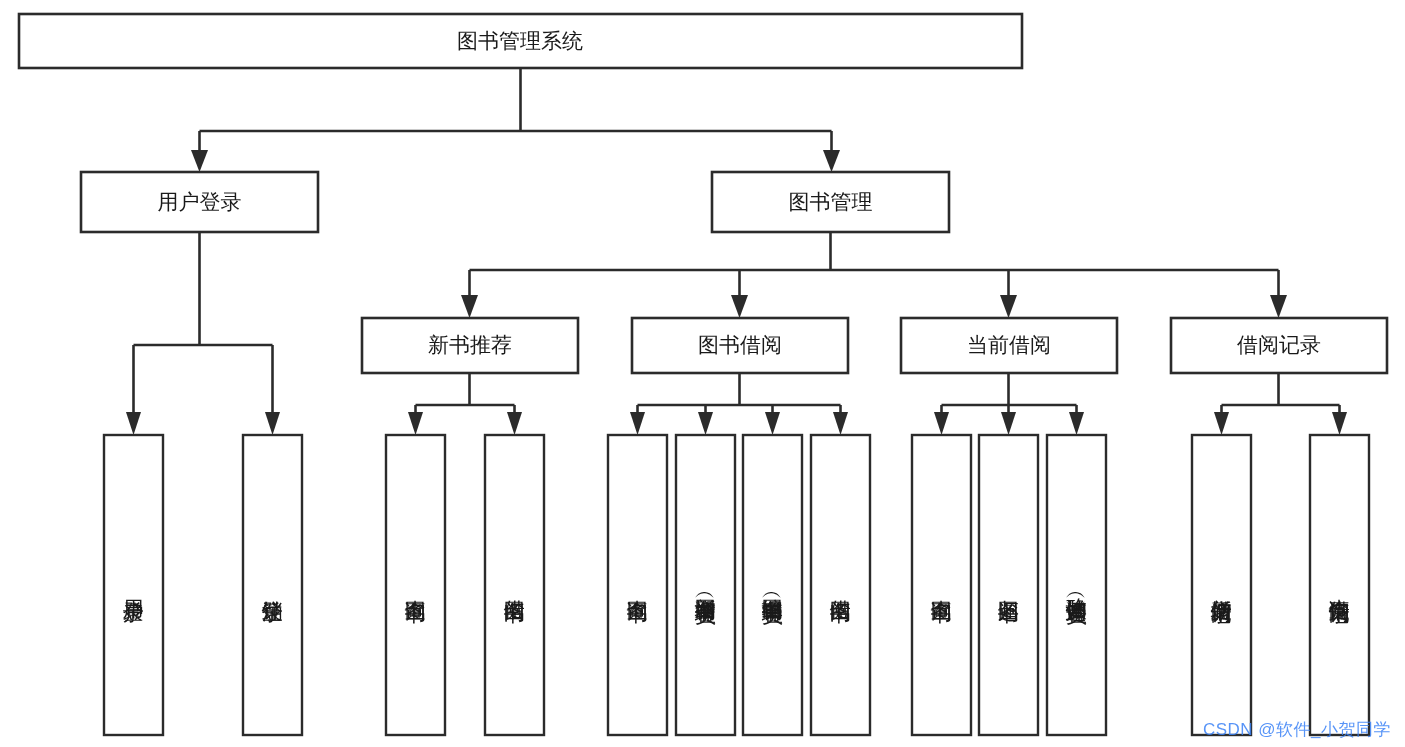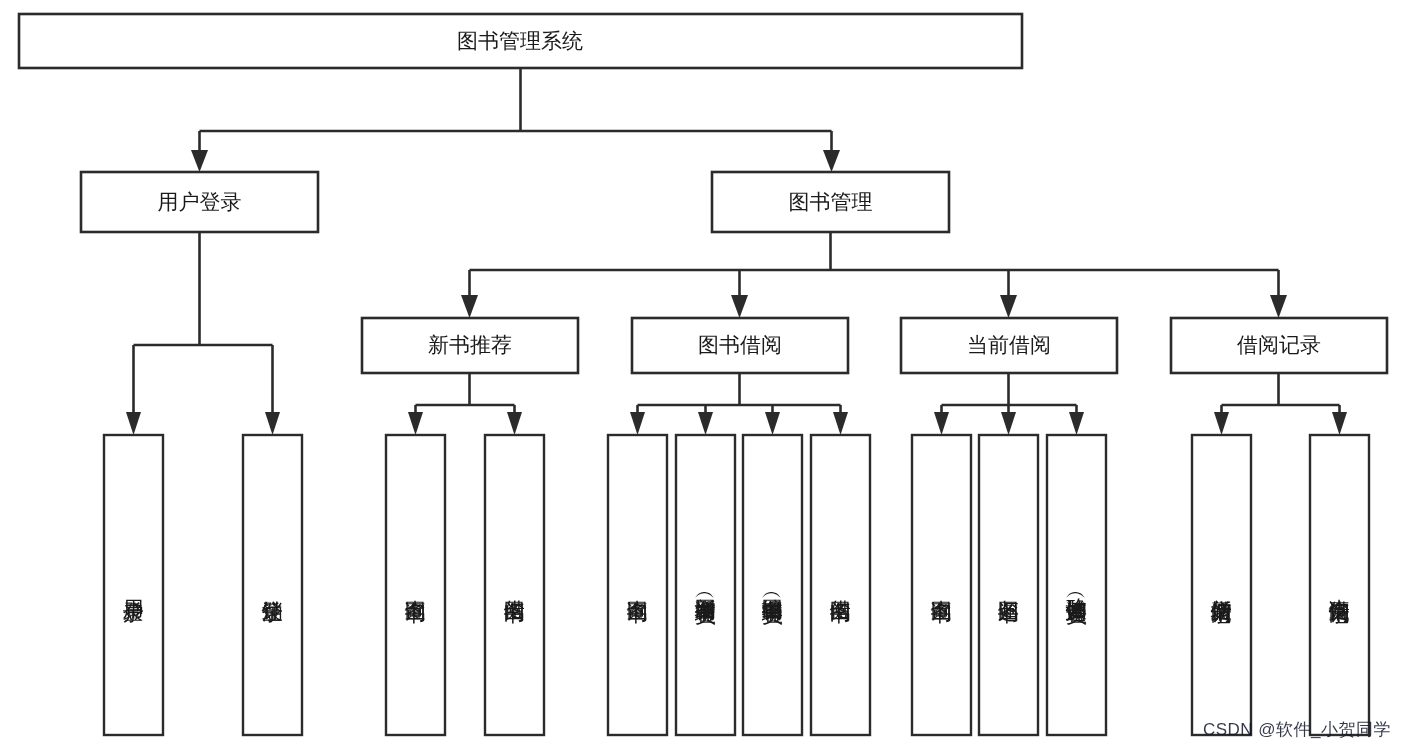--- a/index.html
+++ b/index.html
@@ -69,21 +69,21 @@
     align-items: flex-start;
     justify-content: center;
     pointer-events: none;
   }
   .watermark {
     position: absolute;
     right: 14px;
     bottom: 6px;
     font-family: "Liberation Sans", "DejaVu Sans", sans-serif;
     font-size: 17px;
-    color: #0f172a;
+    color: #3b82f6;
     opacity: 0.85;
     letter-spacing: 0.5px;
     white-space: nowrap;
   }
 </style>
 </head>
 <body>
 
 <div id="diagram-root">
 

